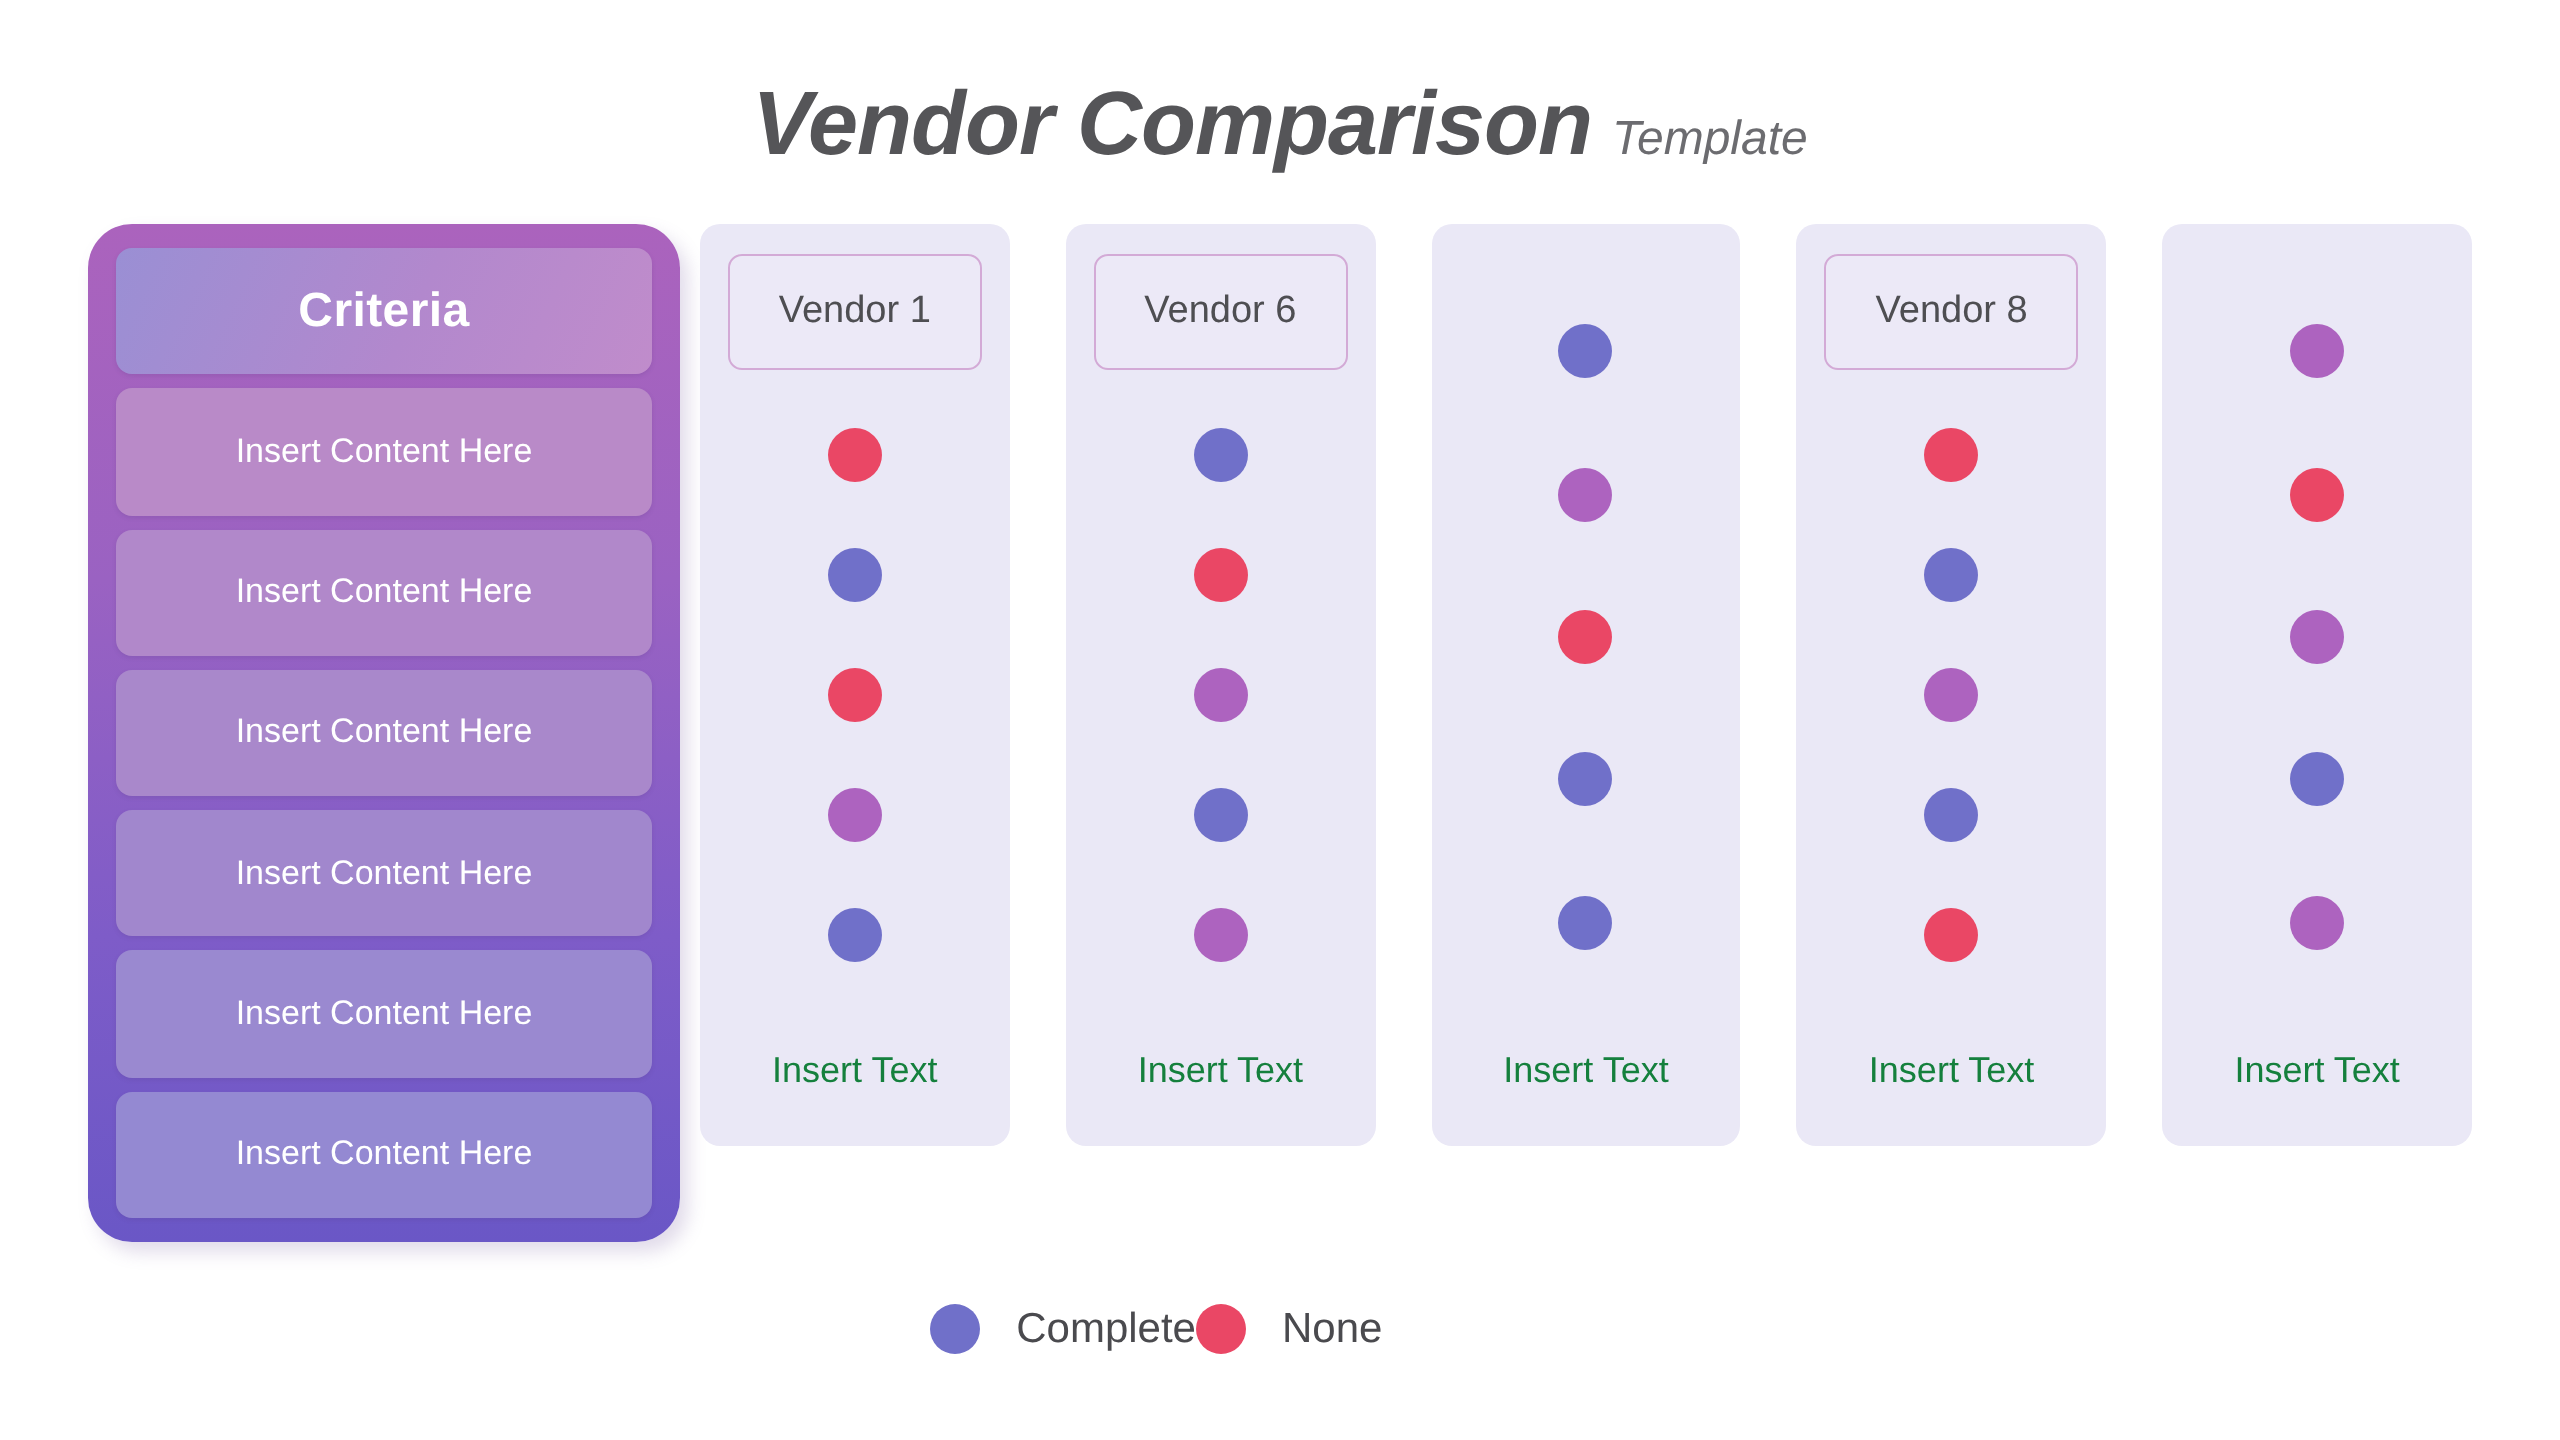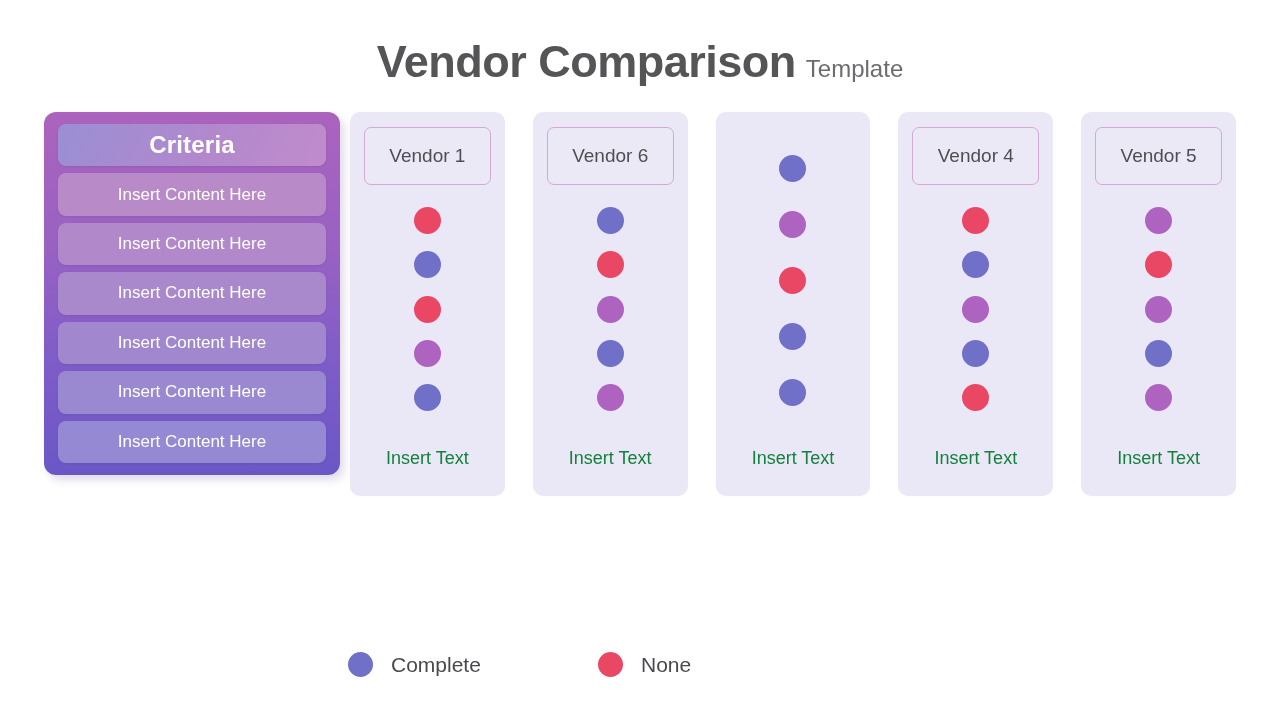--- a/index.html
+++ b/index.html
@@ -23,20 +23,21 @@
   }
 
   
   .title-block {
     position: absolute;
     top: 36px;
     left: 0;
     width: 1280px;
     text-align: center;
     white-space: nowrap;
+    font-style: italic;
   }
   .title-main {
     font-size: 45px;
     font-weight: bold;
     color: #555558;
     letter-spacing: -0.5px;
   }
   .title-sub {
     font-size: 24px;
     font-weight: normal;
@@ -44,22 +45,22 @@
     margin-left: 10px;
     letter-spacing: 0px;
   }
 
   
   .criteria-panel {
     position: absolute;
     left: 44px;
     top: 112px;
     width: 296px;
-    height: 363px;
-    border-radius: 12px;
+    height: 509px;
+    border-radius: 22px;
     background: linear-gradient(to bottom, #ab63bd 0%, #9a62c2 35%, #7e5cc8 70%, #6a57c6 100%);
     box-shadow: 4px 5px 9px rgba(120,90,160,0.22);
     padding: 12px 14px;
     display: flex;
     flex-direction: column;
     gap: 7px;
   }
 
   .criteria-cell {
     flex: 1 1 0;
@@ -87,21 +88,21 @@
   .cr-4 { background: #a187cd; }
   .cr-5 { background: #9a89d0; }
   .cr-6 { background: #9489d2; }
 
   
   .columns {
     position: absolute;
     left: 350px;
     top: 112px;
     width: 886px;
-    height: 384px;
+    height: 461px;
     display: flex;
     gap: 28px;
   }
 
   .vendor-col {
     flex: 1 1 0;
     background: #eae8f6;
     border-radius: 10px;
     padding: 15px 14px 0 14px;
     display: flex;
@@ -169,20 +170,21 @@
   .legend-inner {
     display: flex;
     align-items: center;
     width: 620px;
     padding-left: 18px;
   }
   .legend-item {
     display: flex;
     align-items: center;
     width: 250px;
+    justify-content: flex-end;
   }
   .legend-item:last-child { width: auto; }
   .legend-dot {
     width: 25px;
     height: 25px;
     border-radius: 50%;
     flex: 0 0 auto;
   }
   .legend-label {
     margin-left: 18px;
@@ -271,43 +273,42 @@
             <span class="dot complete"></span>
           </div>
         <div class="dot-cell">
             <span class="dot complete"></span>
           </div>
       </div>
       <div class="vendor-foot">Insert Text</div>
     </div>
 
     <div class="vendor-col">
-      <div class="vendor-head">Vendor 4</div>
-      <div class="dots">
-        <div class="dot-cell">
-            <span class="dot none"></span>
-          </div>
-        <div class="dot-cell">
-            <span class="dot complete"></span>
-          </div>
-        <div class="dot-cell">
-            <span class="dot partial"></span>
-          </div>
-        <div class="dot-cell">
-            <span class="dot complete"></span>
-          </div>
-        <div class="dot-cell">
-            <span class="dot none"></span>
-          </div>
-      </div>
-      <div class="vendor-foot">Insert Text</div>
-    </div>
-
-    <div class="vendor-col">
-      <div class="vendor-head">Vendor 5</div>
+      <div class="vendor-head">Vendor 8</div>
+      <div class="dots">
+        <div class="dot-cell">
+            <span class="dot none"></span>
+          </div>
+        <div class="dot-cell">
+            <span class="dot complete"></span>
+          </div>
+        <div class="dot-cell">
+            <span class="dot partial"></span>
+          </div>
+        <div class="dot-cell">
+            <span class="dot complete"></span>
+          </div>
+        <div class="dot-cell">
+            <span class="dot none"></span>
+          </div>
+      </div>
+      <div class="vendor-foot">Insert Text</div>
+    </div>
+
+    <div class="vendor-col">
       <div class="dots">
         <div class="dot-cell">
             <span class="dot partial"></span>
           </div>
         <div class="dot-cell">
             <span class="dot none"></span>
           </div>
         <div class="dot-cell">
             <span class="dot partial"></span>
           </div>

